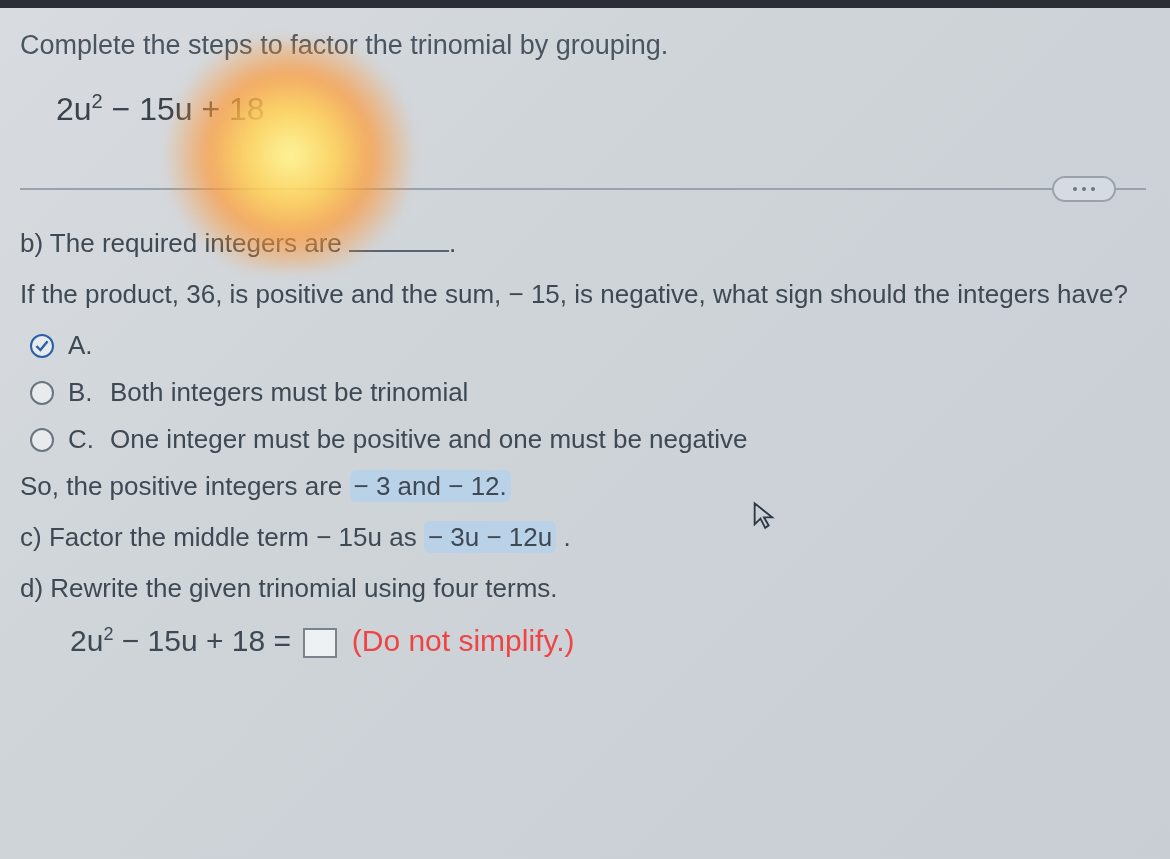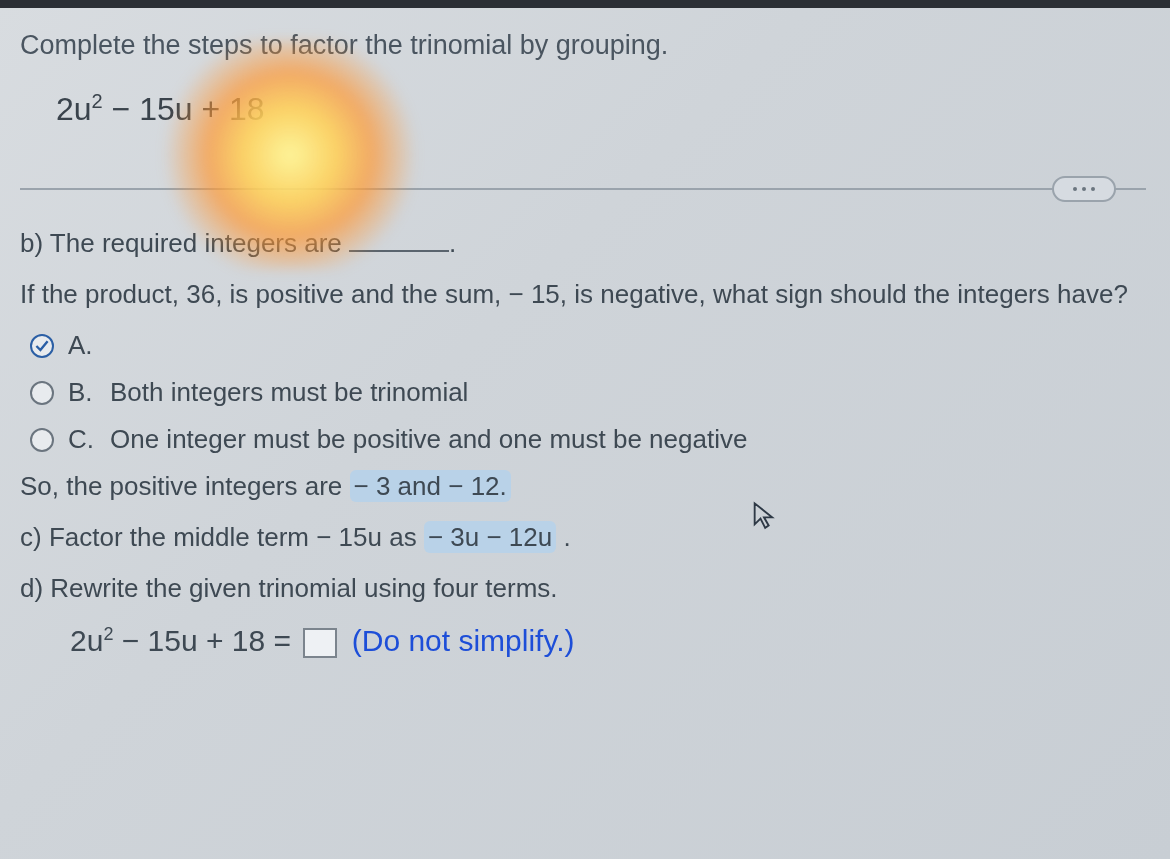--- a/index.html
+++ b/index.html
@@ -122,21 +122,21 @@
     vertical-align: middle;
     margin: 0 6px 0 4px;
   }
   .last {
     font-size: 30px;
     color: #3e4953;
     margin-left: 50px;
     margin-top: 12px;
   }
   .last sup { font-size: 18px; vertical-align: super; line-height: 0; }
-  .hint { color: #1d4ed8; }
+  .hint { color: #ef4444; }
 </style>
 </head>
 <body>
 
 <div class="top-bar"></div>
 <div class="glare"></div>
 
 <div class="page">
 
   <div class="instruction">Complete the steps to factor the trinomial by grouping.</div>

